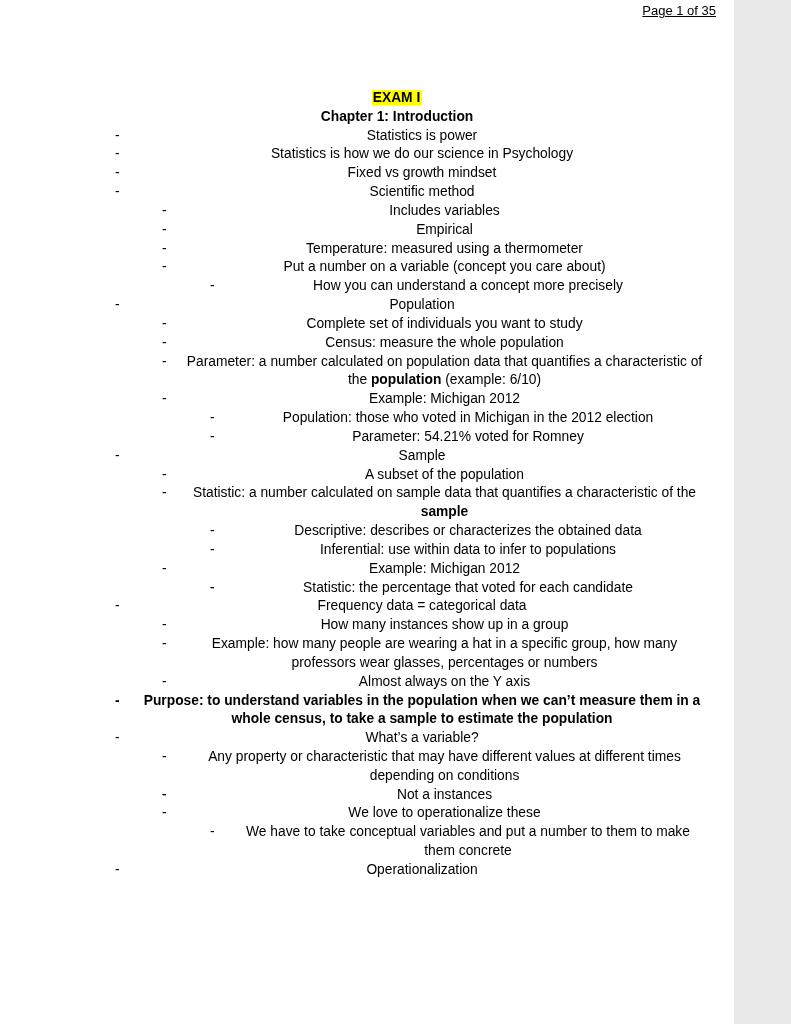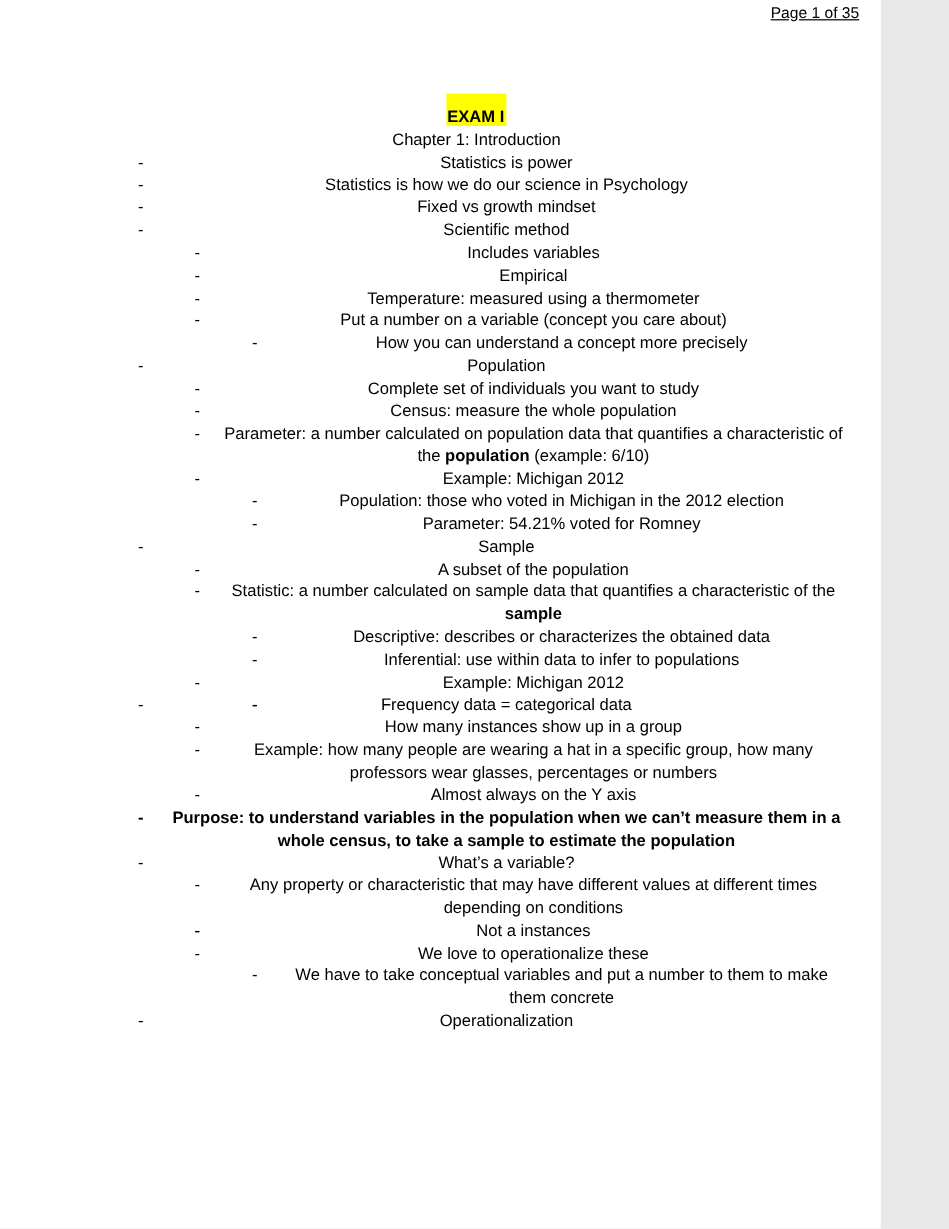--- a/index.html
+++ b/index.html
@@ -23,22 +23,22 @@
   }
   .content {
     position: absolute;
     left: 91px;
     top: 89px;
     width: 612px;
     font-size: 13.8px;
     line-height: 18.83px;
   }
   .exam-title { font-weight: bold; }
-  .exam-title .hl { background: #ffff00; padding: 12px 2px 0 1px; }
-  .chapter-heading { font-weight: normal; }
+  .exam-title .hl { background: #ffff00; padding: 0 2px 0 1px; }
+  .chapter-heading { font-weight: bold; }
   .li { position: relative; }
   .li .dash { position: absolute; top: 0; }
   .lvl1 { padding-left: 50px; }
   .lvl1 > .dash { left: 24px; }
   .lvl2 { padding-left: 95px; }
   .lvl2 > .dash { left: 71px; }
   .lvl3 { padding-left: 142px; }
   .lvl3 > .dash { left: 119px; }
   .b { font-weight: bold; }
 </style>
@@ -70,21 +70,21 @@
         <div class="li lvl2"><span class="dash">-</span><span>Example: Michigan 2012</span></div>
         <div class="li lvl3"><span class="dash">-</span><span>Population: those who voted in Michigan in the 2012 election</span></div>
         <div class="li lvl3"><span class="dash">-</span><span>Parameter: 54.21% voted for Romney</span></div>
         <div class="li lvl1"><span class="dash">-</span><span>Sample</span></div>
         <div class="li lvl2"><span class="dash">-</span><span>A subset of the population</span></div>
         <div class="li lvl2"><span class="dash">-</span><span>Statistic: a number calculated on sample data that quantifies a characteristic of the </span><span class="b">sample</span></div>
         <div class="li lvl3"><span class="dash">-</span><span>Descriptive: describes or characterizes the obtained data</span></div>
         <div class="li lvl3"><span class="dash">-</span><span>Inferential: use within data to infer to populations</span></div>
         <div class="li lvl2"><span class="dash">-</span><span>Example: Michigan 2012</span></div>
         <div class="li lvl3"><span class="dash">-</span></div>
-        <div class="li lvl3"><span class="dash">-</span></div>
+        <div class="li lvl3"><span class="dash">-</span><span>Statistic: the percentage that voted for each candidate</span></div>
         <div class="li lvl1"><span class="dash">-</span><span>Frequency data = categorical data</span></div>
         <div class="li lvl2"><span class="dash">-</span><span>How many instances show up in a group</span></div>
         <div class="li lvl2"><span class="dash">-</span><span>Example: how many people are wearing a hat in a specific group, how many professors wear glasses, percentages or numbers</span></div>
         <div class="li lvl2"><span class="dash">-</span><span>Almost always on the Y axis</span></div>
         <div class="li lvl1 b"><span class="dash b">-</span><span class="b">Purpose: to understand variables in the population when we can’t measure them in a whole census, to take a sample to estimate the population</span></div>
         <div class="li lvl1"><span class="dash">-</span><span>What’s a variable?</span></div>
         <div class="li lvl2"><span class="dash">-</span><span>Any property or characteristic that may have different values at different times depending on conditions</span></div>
         <div class="li lvl2"><span class="dash">-</span></div>
         <div class="li lvl2"><span class="dash">-</span><span>Not a instances</span></div>
         <div class="li lvl2"><span class="dash">-</span><span>We love to operationalize these</span></div>

